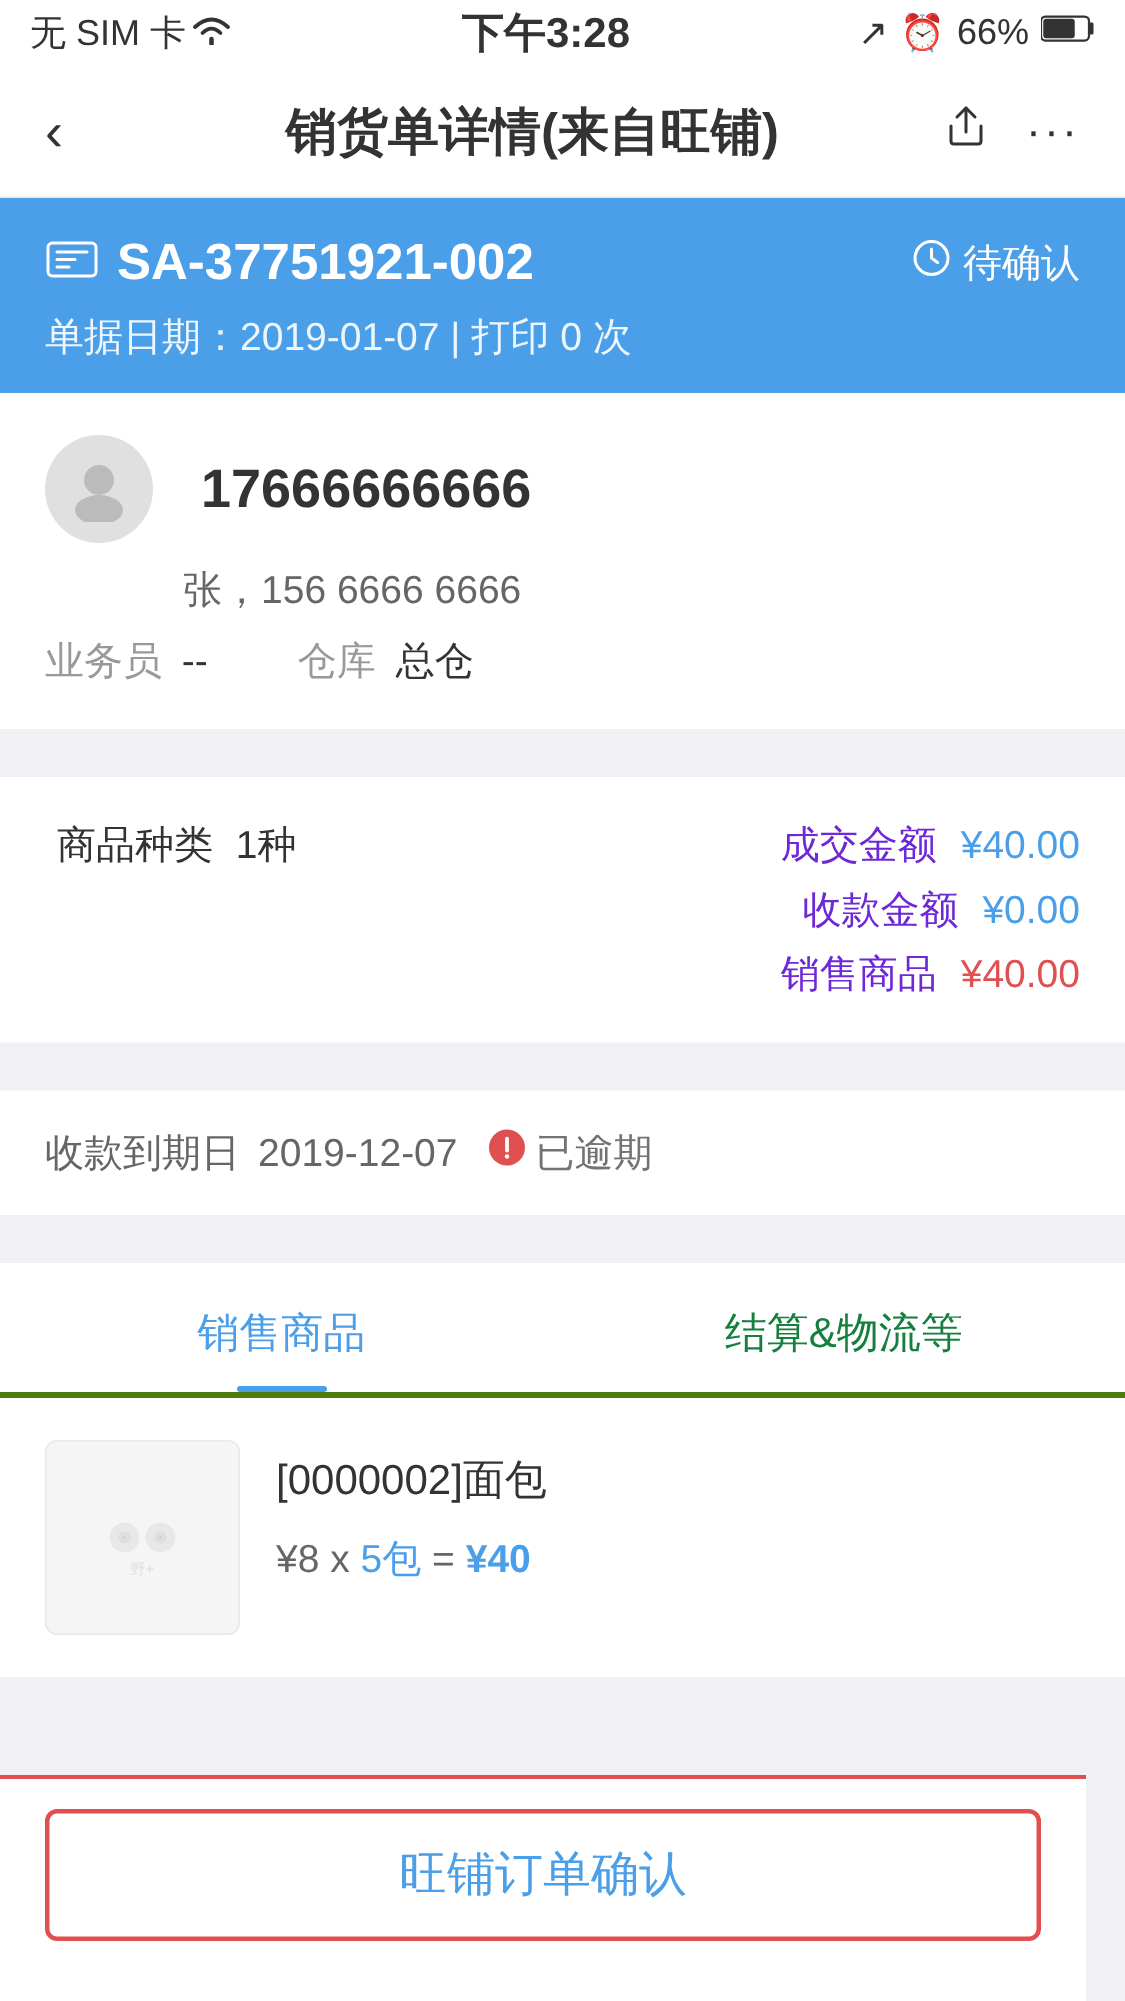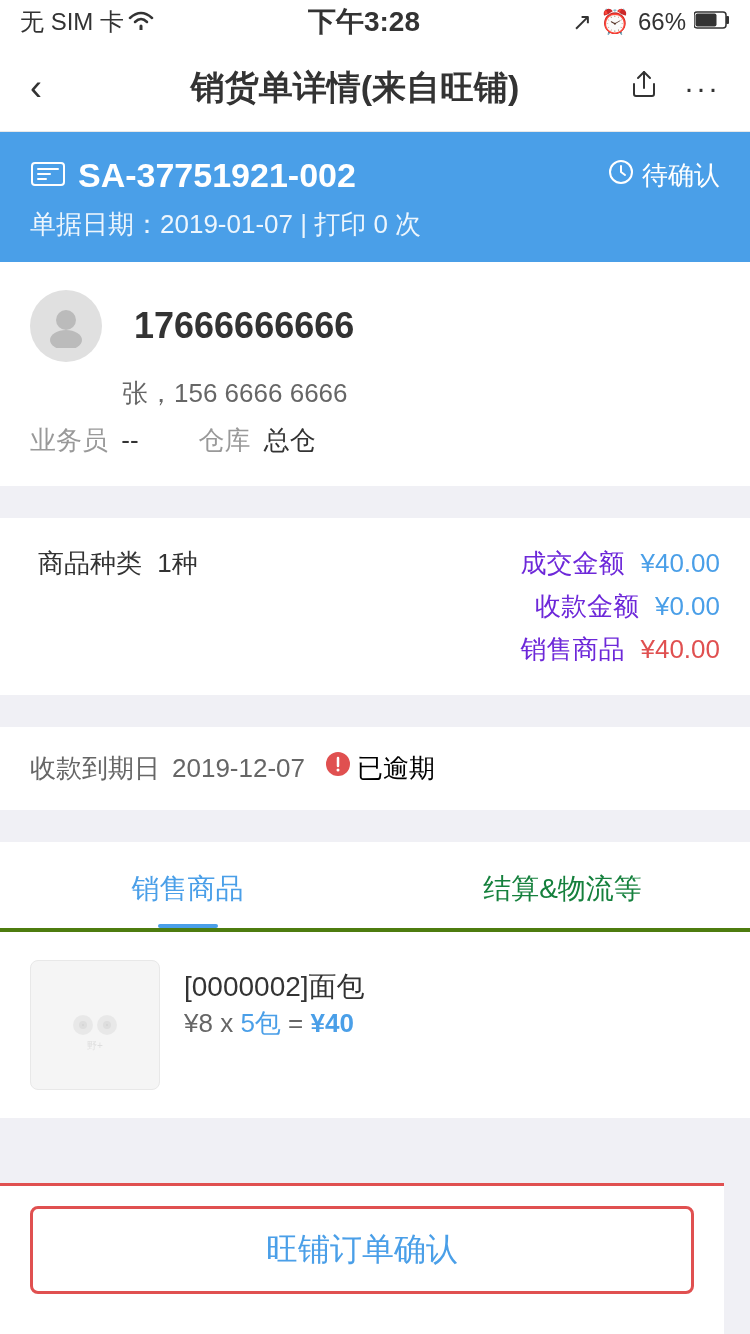--- a/index.html
+++ b/index.html
@@ -177,22 +177,23 @@
       padding: 24px 30px;
       margin-bottom: 16px;
       display: flex;
       align-items: center;
       gap: 12px;
       font-size: 26px;
       color: #666;
     }
     .overdue-badge {
       display: flex;
+      align-items: center;
       gap: 6px;
-      color: #000000;
+      color: #737373;
       font-size: 26px;
       margin-left: 8px;
     }
 
     
     .tab-bar {
       background: #fff;
       display: flex;
       border-bottom: 4px solid #4d7c0f;
     }
@@ -241,20 +242,21 @@
       border: 1px solid #e8e8e8;
     }
     .product-image svg { opacity: 0.3; }
     .product-info {
       flex: 1;
       padding-top: 8px;
     }
     .product-name {
       font-size: 28px;
       color: #333;
+      margin-bottom: 16px;
       font-weight: 500;
     }
     .product-price {
       font-size: 26px;
       color: #666;
     }
     .product-price .qty { color: #4a9fe8; }
     .product-price .total { color: #4a9fe8; font-weight: 600; }
 
     

